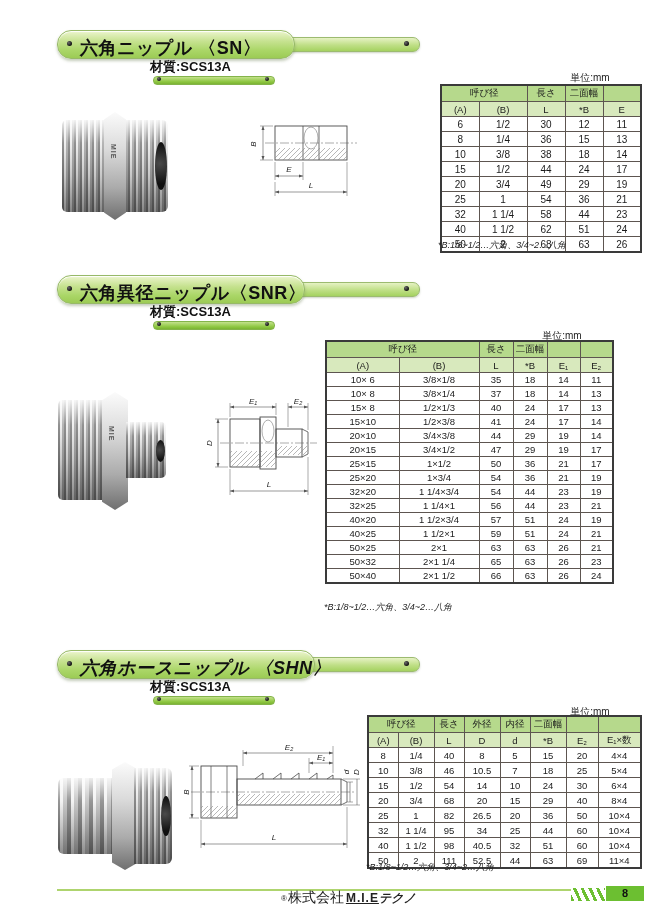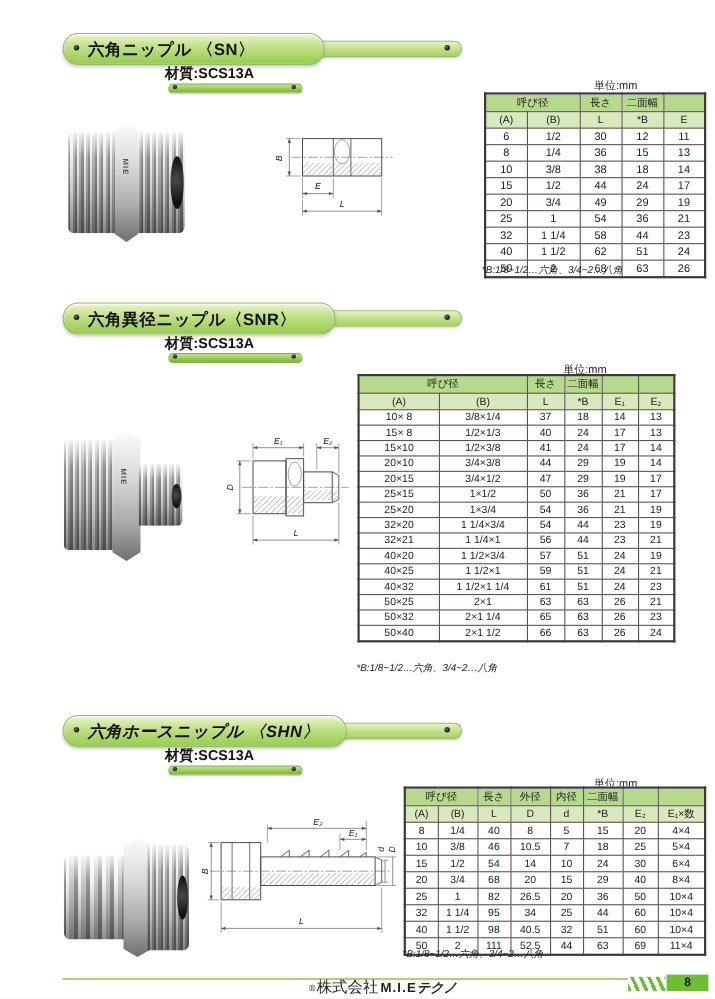--- a/index.html
+++ b/index.html
@@ -8,31 +8,31 @@
 
   
   .banner{position:absolute;height:27px;border-radius:14px;
     background:linear-gradient(180deg,#ecf5cd 0%,#c6e290 38%,#aad667 72%,#9ccb55 100%);
     border:1px solid #97b968;box-shadow:0 2px 3px rgba(110,130,85,.4),inset 0 1px 1px #fff;}
   .tail{position:absolute;height:13px;border-radius:7px;
     background:linear-gradient(180deg,#e6f2c4 0%,#bfdf86 55%,#a5d260 100%);
     border:1px solid #9cbb70;box-shadow:0 1px 2px rgba(110,130,85,.35);}
   .screw{position:absolute;width:5px;height:5px;border-radius:50%;
     background:radial-gradient(circle at 35% 35%,#6a6a6a,#111 70%);}
-  .banner-title{position:absolute;font-size:15px;font-weight:bold;color:#111;
+  .banner-title{position:absolute;font-size:18px;font-weight:bold;color:#111;
     letter-spacing:.5px;white-space:nowrap;}
 
   
   .mat-label{position:absolute;font-size:13px;font-weight:bold;color:#111;white-space:nowrap;}
   .mat-bar{position:absolute;height:7px;border-radius:4px;
     background:linear-gradient(180deg,#c3e18b,#8cc63f 70%,#7cb334);
     border:1px solid #84b44a;}
 
   
-  .unit{position:absolute;font-size:10px;color:#222;text-align:left;width:100px;}
+  .unit{position:absolute;font-size:10px;color:#222;text-align:center;width:100px;}
   .fnote{position:absolute;font-size:9px;color:#222;white-space:nowrap;font-style:italic;}
 
   
   .dtable{position:absolute;border-collapse:collapse;table-layout:fixed;background:#fff;
     border:2px solid #3a3a3a;}
   .dtable th,.dtable td{border:1px solid #5d5550;text-align:center;padding:0;
     font-weight:normal;color:#1b1b1b;white-space:nowrap;overflow:hidden;}
   .dtable thead tr.h1 th{background:#b6d98c;font-size:9.5px;height:15px;}
   .dtable thead tr.h2 th{background:#d8e9bd;font-size:9.5px;height:14px;}
   #t1 td{font-size:10px;height:14px;}
@@ -57,21 +57,21 @@
 
   
   .draw{position:absolute;}
   .draw text{font-size:8px;font-style:italic;fill:#222;font-family:"Liberation Sans",sans-serif;}
 
   
   .f-line{position:absolute;height:2px;background:#aed46e;}
   .f-logo{position:absolute;font-size:10px;color:#222;white-space:nowrap;}
   .f-logo .reg{font-size:8px;vertical-align:1px;}
   .f-logo .co-s{font-size:14px;margin:0 2px 0 1px;}
-  .f-logo .co-en{font-size:12px;font-weight:bold;letter-spacing:1px;}
+  .f-logo .co-en{font-size:12px;font-weight:bold;text-decoration:underline;letter-spacing:1px;}
   .f-logo .co-kana{font-size:12px;font-weight:bold;font-style:italic;}
   .f-stripes{position:absolute;width:34px;height:13px;
     background:repeating-linear-gradient(65deg,#6cbf31 0 3px,#ffffff 3px 7px);}
   .f-pagebox{position:absolute;width:38px;height:15px;background:#6cbf31;
     font-size:11px;font-weight:bold;color:#111;text-align:center;line-height:15px;}
 </style>
 </head>
 <body>
 
 <div class="page">
@@ -295,20 +295,28 @@
         <th>(A)</th>
         <th>(B)</th>
         <th>L</th>
         <th>*B</th>
         <th>E₁</th>
         <th>E₂</th>
       </tr>
     </thead>
     <tbody>
         <tr>
+          <td>10× 6</td>
+          <td>3/8×1/8</td>
+          <td>35</td>
+          <td>18</td>
+          <td>14</td>
+          <td>11</td>
+        </tr>
+        <tr>
           <td>10× 8</td>
           <td>3/8×1/4</td>
           <td>37</td>
           <td>18</td>
           <td>14</td>
           <td>13</td>
         </tr>
         <tr>
           <td>15× 8</td>
           <td>1/2×1/3</td>
@@ -359,21 +367,21 @@
         </tr>
         <tr>
           <td>32×20</td>
           <td>1 1/4×3/4</td>
           <td>54</td>
           <td>44</td>
           <td>23</td>
           <td>19</td>
         </tr>
         <tr>
-          <td>32×21</td>
+          <td>32×25</td>
           <td>1 1/4×1</td>
           <td>56</td>
           <td>44</td>
           <td>23</td>
           <td>21</td>
         </tr>
         <tr>
           <td>40×20</td>
           <td>1 1/2×3/4</td>
           <td>57</td>
@@ -381,28 +389,20 @@
           <td>24</td>
           <td>19</td>
         </tr>
         <tr>
           <td>40×25</td>
           <td>1 1/2×1</td>
           <td>59</td>
           <td>51</td>
           <td>24</td>
           <td>21</td>
-        </tr>
-        <tr>
-          <td>40×32</td>
-          <td>1 1/2×1 1/4</td>
-          <td>61</td>
-          <td>51</td>
-          <td>24</td>
-          <td>23</td>
         </tr>
         <tr>
           <td>50×25</td>
           <td>2×1</td>
           <td>63</td>
           <td>63</td>
           <td>26</td>
           <td>21</td>
         </tr>
         <tr>

